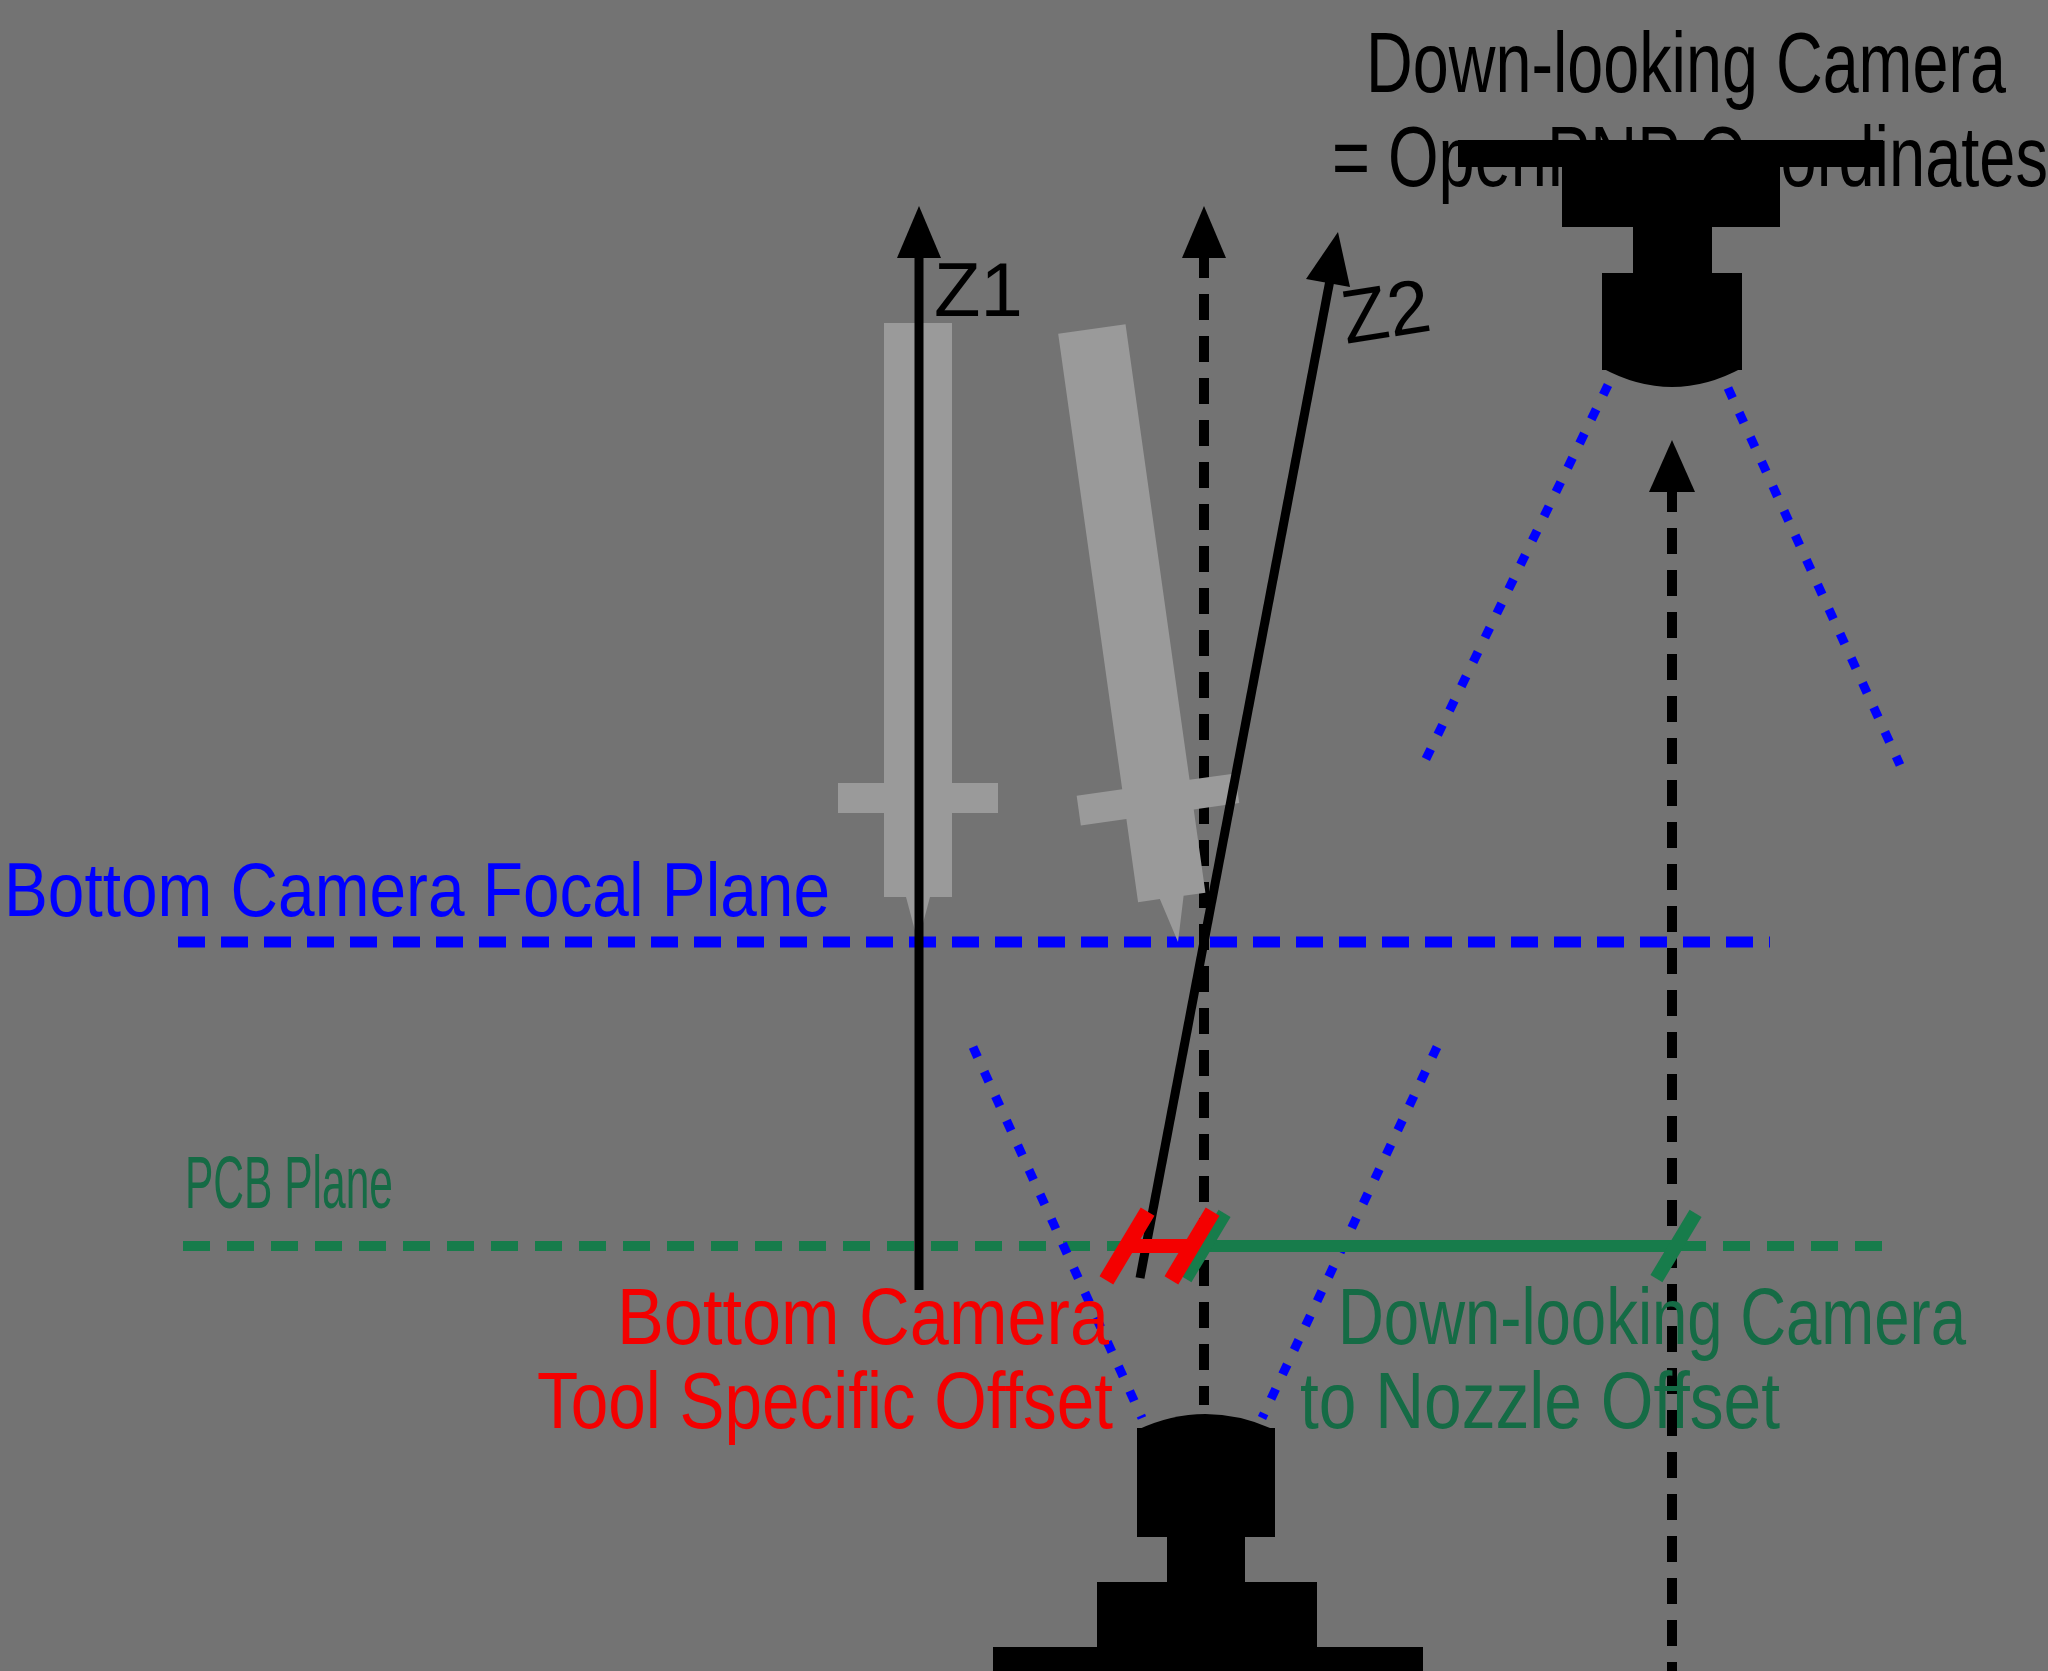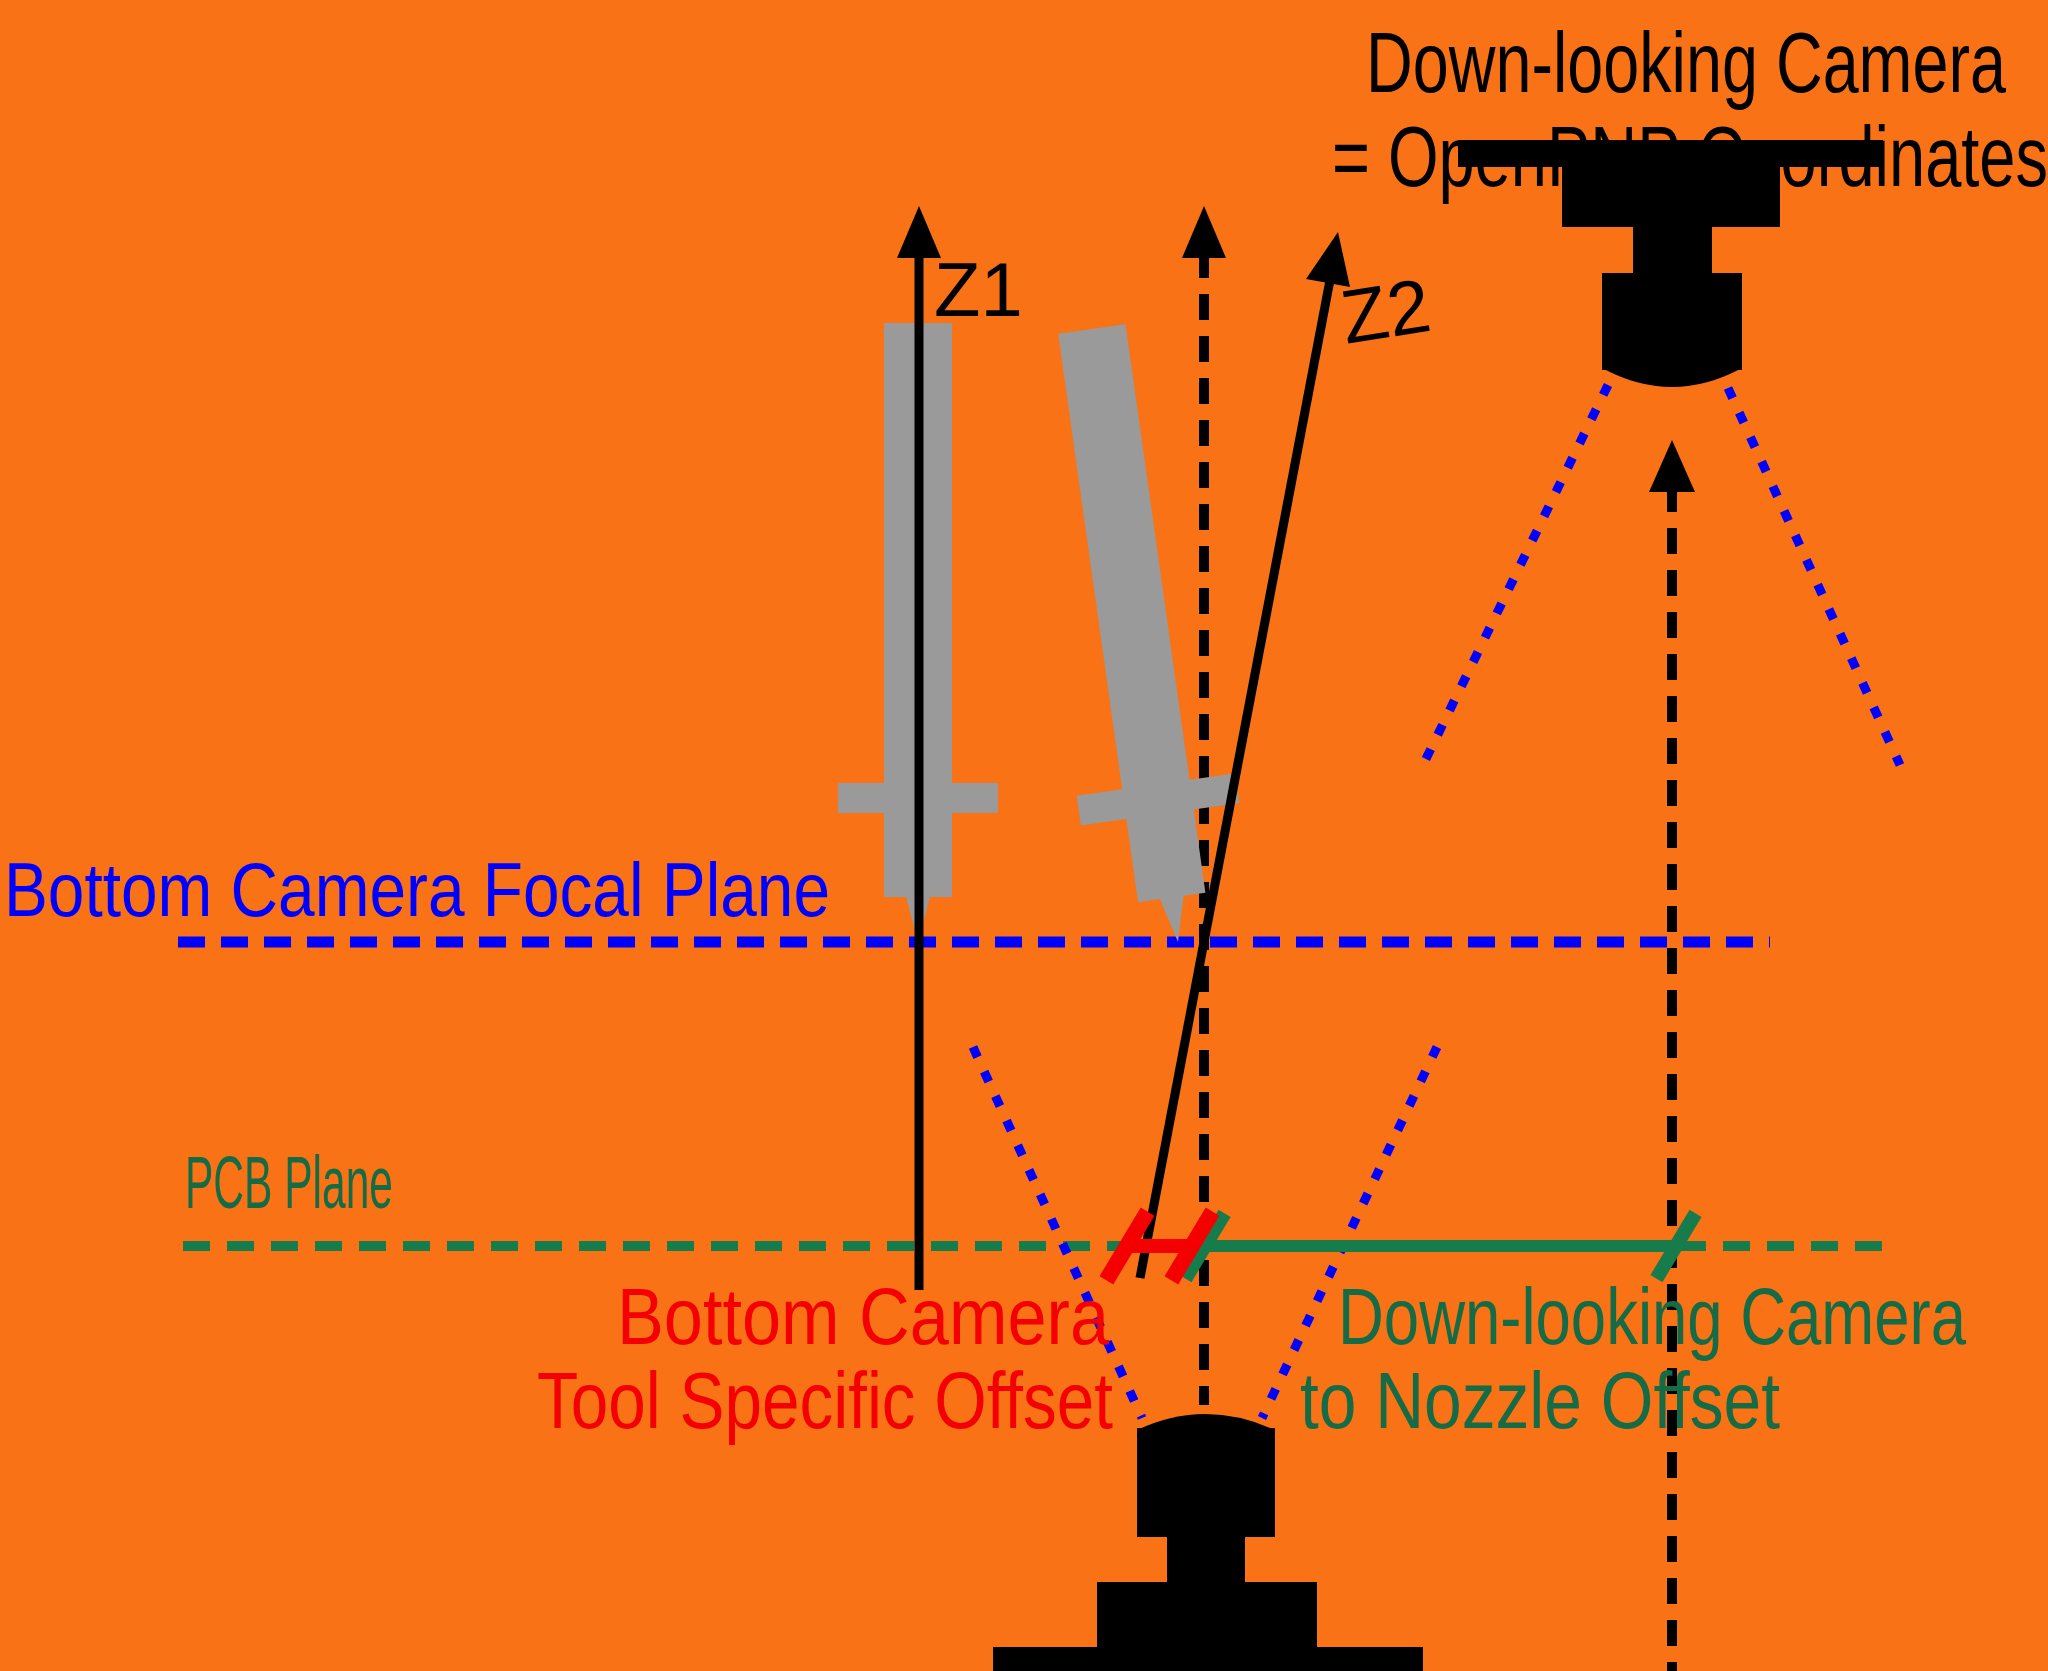--- a/index.html
+++ b/index.html
@@ -1,16 +1,16 @@
 <!DOCTYPE html>
 <html style="--black: #000000; --gray: #9a9a9a; --blue: #0000ff; --red: #f40000; --green_line: #177c4b; --green_text: #156b45;"><head>
 <meta charset="utf-8">
 <style>
   html, body { margin: 0; padding: 0; background: #ffffff; }
-  .stage { width: 2048px; height: 1671px; position: relative; background: #f97316; }
+  .stage { width: 2048px; height: 1671px; position: relative; background: #737373; }
   svg { display: block; }
   text {
     font-family: "Liberation Sans", sans-serif;
     font-weight: normal;
   }
   .title-text   { fill: var(--black, #000); font-size: 86px; }
   .axis-label   { fill: var(--black, #000); font-size: 76px; }
   .focal-label  { fill: var(--blue, #0000ff); font-size: 76px; }
   .pcb-label    { fill: var(--green_text, #156b45); font-size: 74px; }
   .red-label    { fill: var(--red, #f40000); font-size: 80px; }

